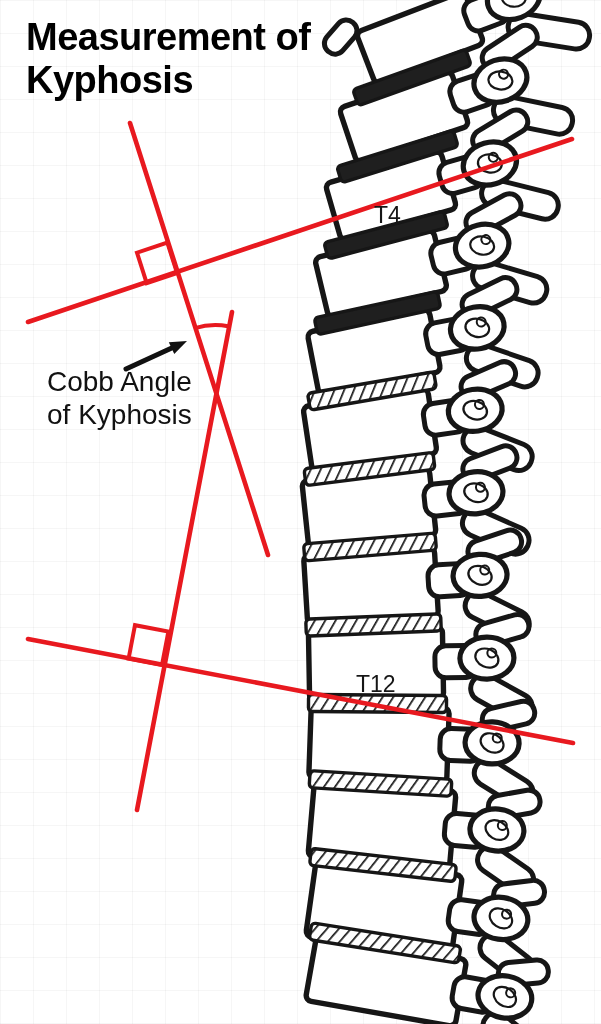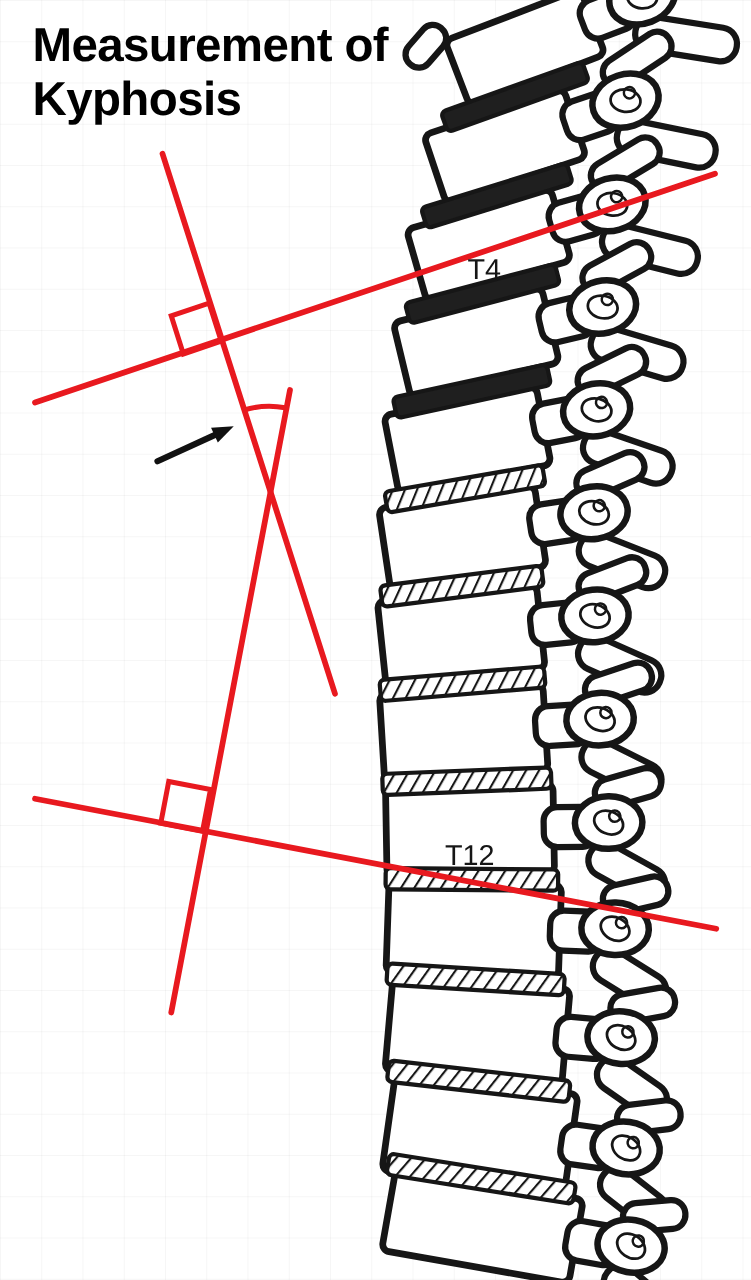--- a/index.html
+++ b/index.html
@@ -235,14 +235,16 @@
       </g>
   </svg>
 
   <div class="page-title">Measurement of
 Kyphosis</div>
 
   <div class="vertebra-label" id="t4-label">T4</div>
 
   <div class="vertebra-label" id="t12-label">T12</div>
 
+  <div class="angle-label">Cobb Angle
+of Kyphosis</div>
 
 </div>
 
 </body></html>

